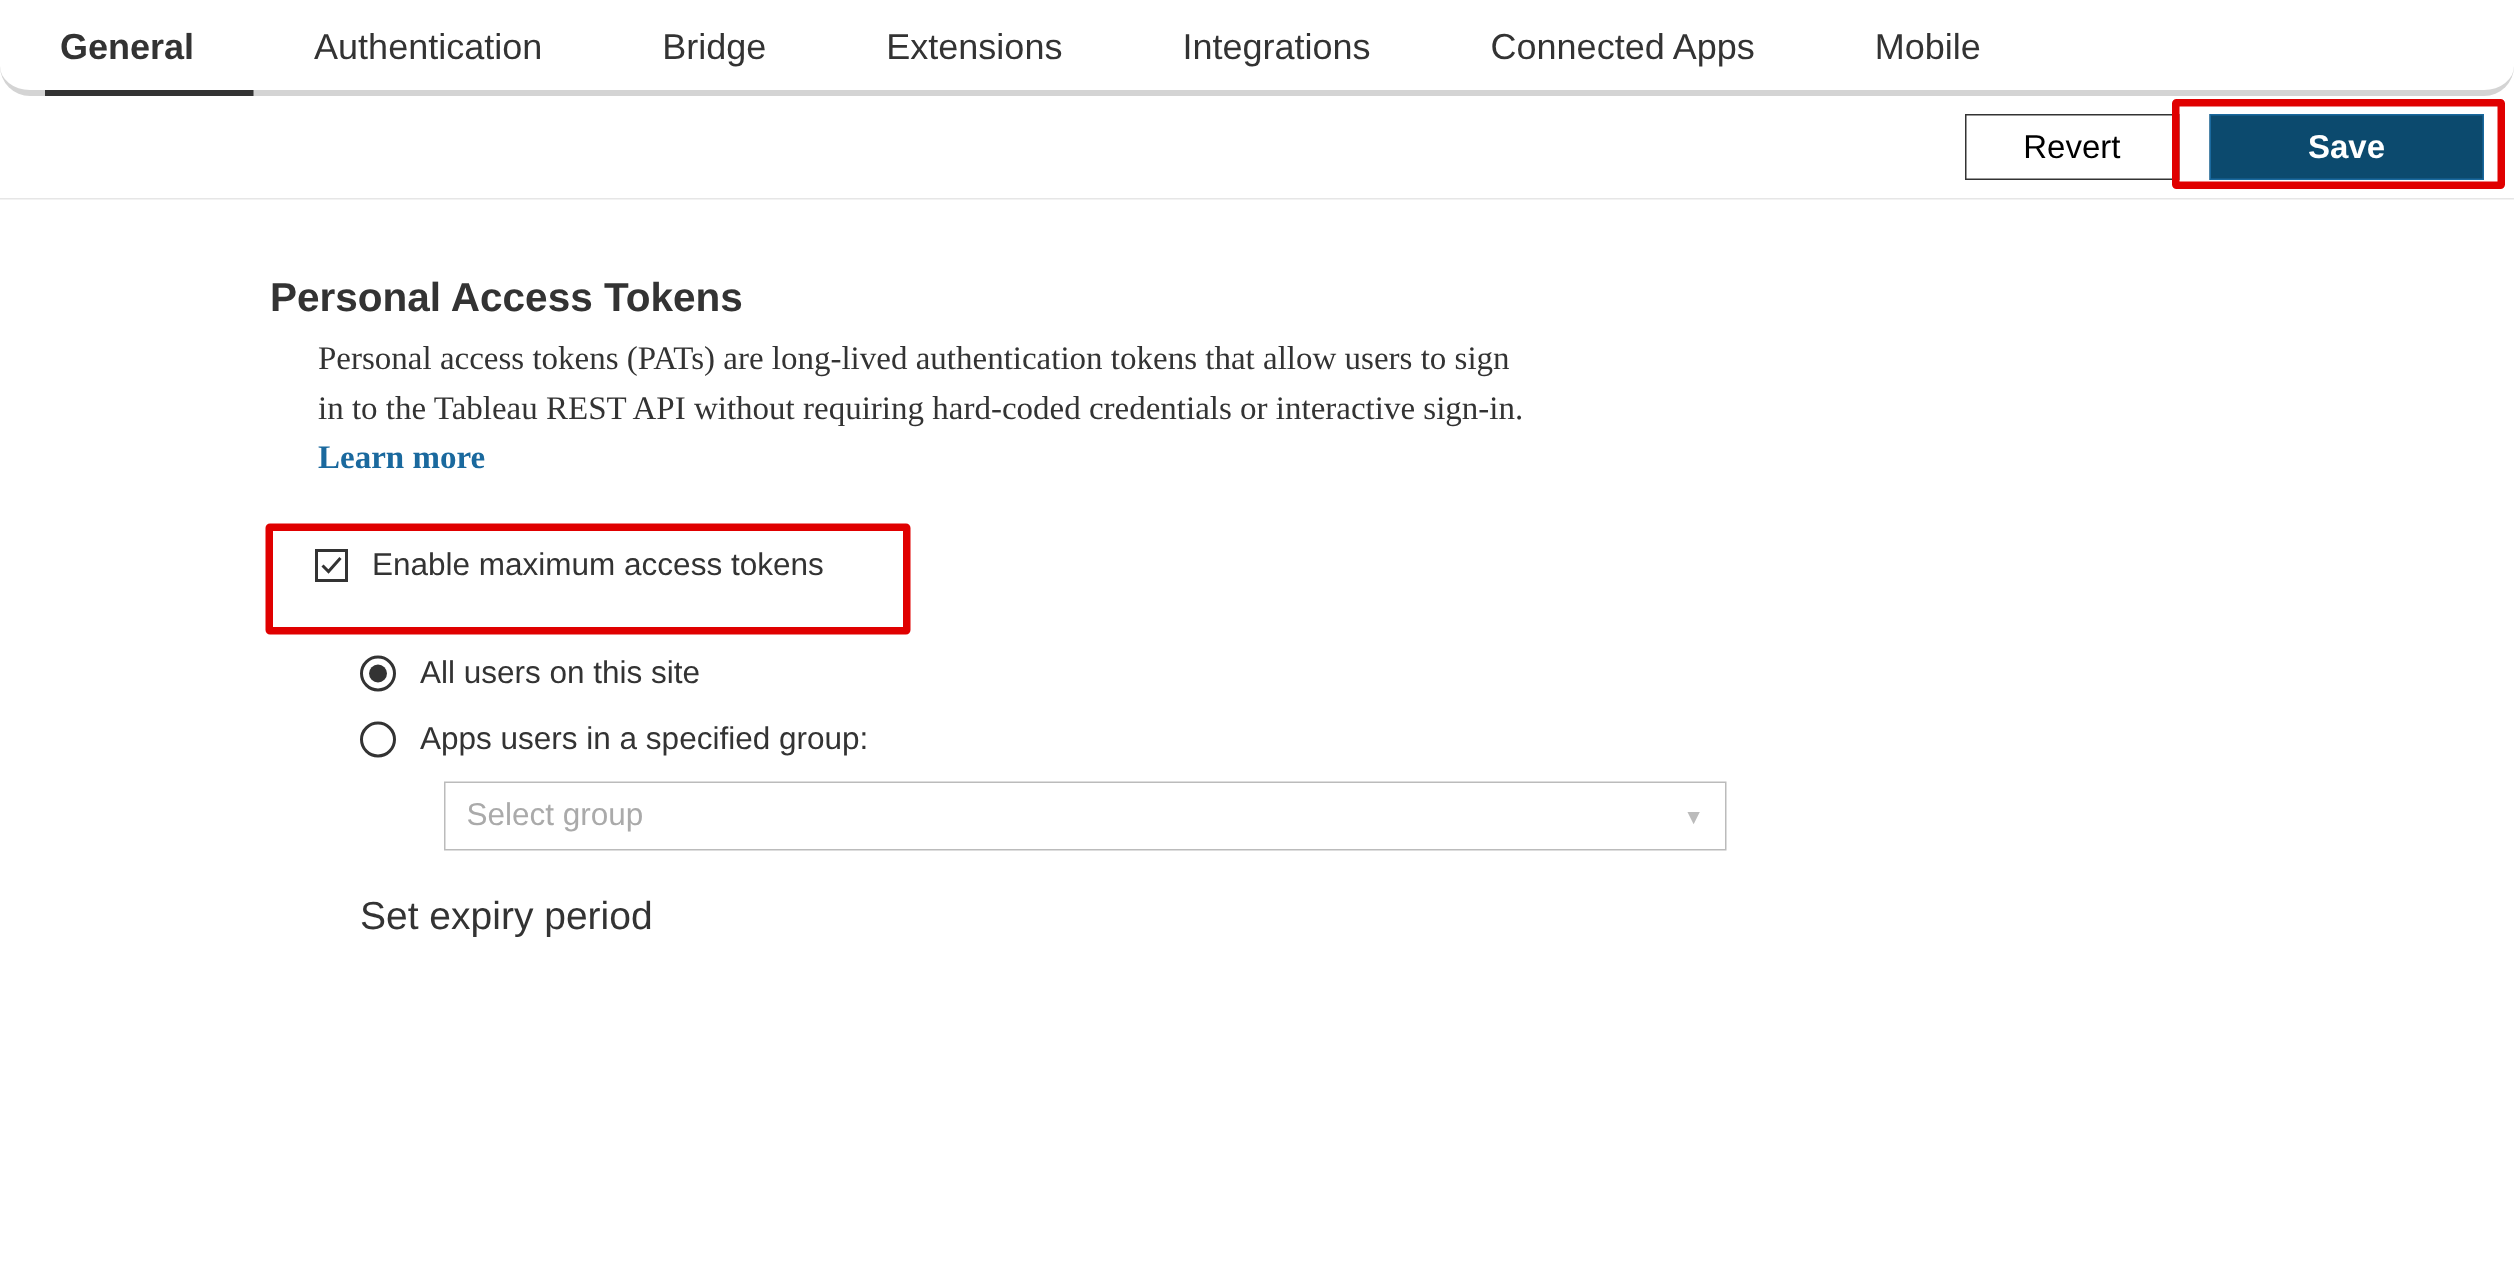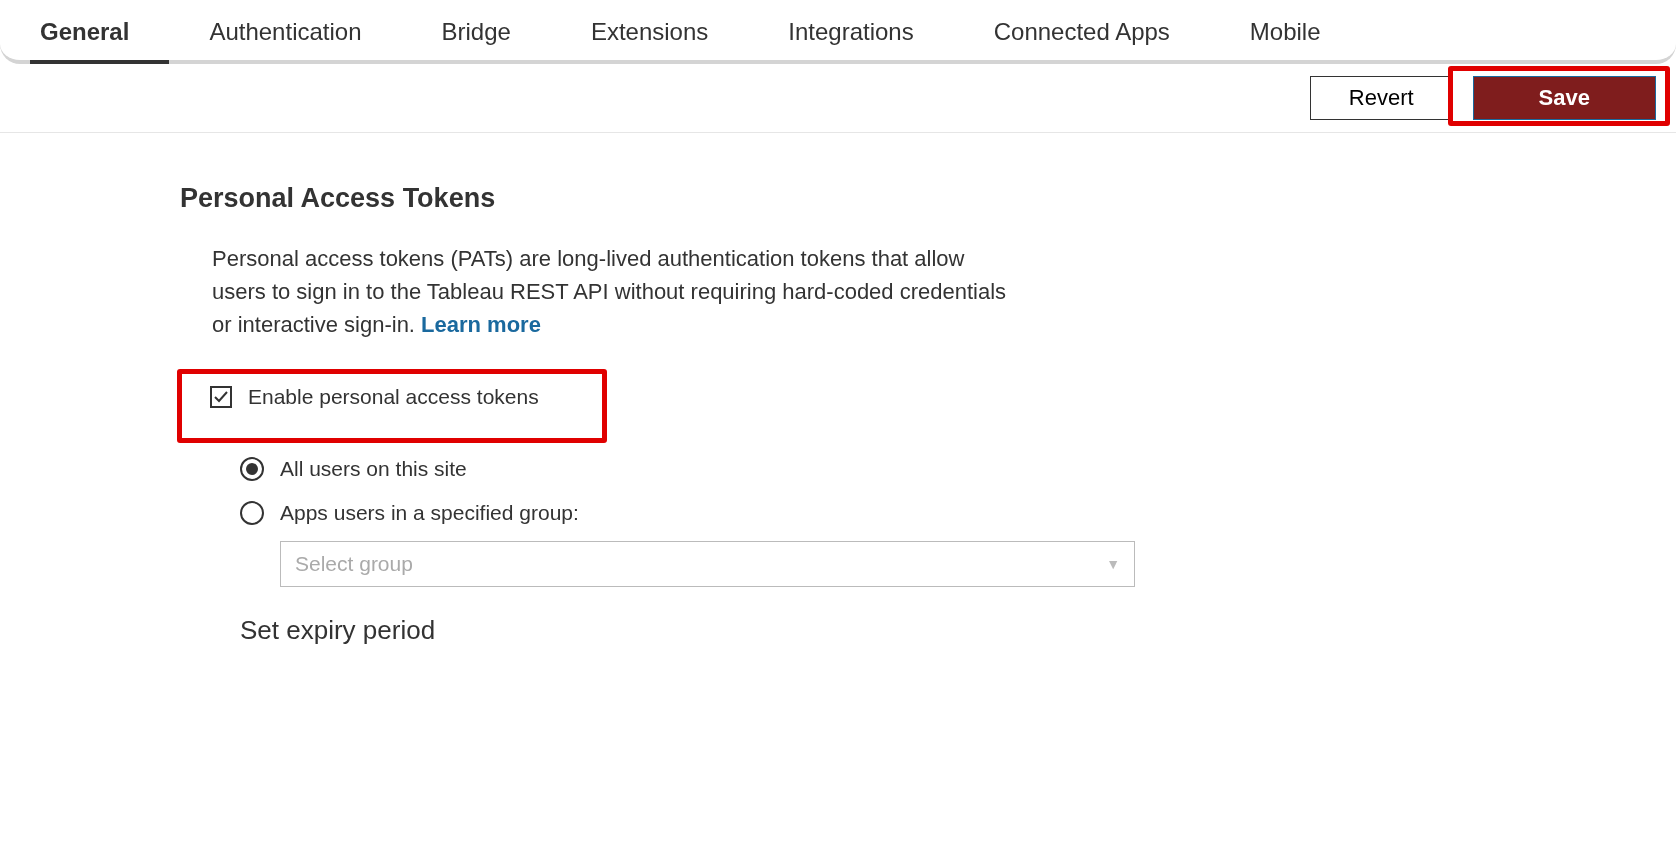--- a/index.html
+++ b/index.html
@@ -46,21 +46,21 @@
     .btn {
       font-size: 22px;
       padding: 8px 38px;
       border: 1px solid #333;
       background: #fff;
       cursor: pointer;
       margin-left: 20px;
       font-family: inherit;
     }
     .btn-primary {
-      background: #7f1d1d;
+      background: #0c4a6e;
       color: #fff;
       border-color: #1a699e;
       padding: 8px 65px;
       font-weight: 600;
     }
     .save-highlight {
       position: absolute;
       border: 5px solid #e00000;
       border-radius: 3px;
       top: 2px;
@@ -69,29 +69,30 @@
       height: 60px;
       pointer-events: none;
     }
     .content {
       padding: 50px 180px;
       max-width: 1200px;
     }
     h2 {
       font-size: 27px;
       font-weight: 700;
-      margin-bottom: 28px;
+      margin-bottom: 8px;
     }
     .description {
       font-size: 22px;
       line-height: 1.5;
       color: #333;
       margin-left: 32px;
       margin-bottom: 30px;
       max-width: 880px;
+      font-family: Liberation Serif, serif;
     }
     .link {
       color: #1a699e;
       font-weight: 700;
       text-decoration: none;
       cursor: pointer;
     }
     .checkbox-row {
       display: inline-flex;
       align-items: center;
@@ -140,21 +141,21 @@
       flex-shrink: 0;
     }
     .radio.selected::after {
       content: "";
       width: 12px;
       height: 12px;
       background: #333;
       border-radius: 50%;
     }
     .select-box {
-      margin-left: 40px;
+      margin-left: 56px;
       margin-top: 6px;
       width: 855px;
       border: 1px solid #bbb;
       padding: 10px 14px;
       color: #aaa;
       display: flex;
       justify-content: space-between;
       align-items: center;
       cursor: pointer;
       font-size: 21px;
@@ -205,21 +206,21 @@
     <a class="link">Learn more</a>
   </p>
 
   <div style="position:relative; display:inline-block;">
     <label class="checkbox-row">
       <span class="checkbox">
         <svg width="16" height="16" viewBox="0 0 16 16">
             <path d="M2 8 L6 12 L14 3" stroke="#333" stroke-width="2" fill="none"></path>
           </svg>
       </span>
-      <span>Enable personal access tokens</span>
+      <span>Enable maximum access tokens</span>
     </label>
     <div class="enable-highlight"></div>
   </div>
 
   <div class="radio-group">
     <label class="radio-row">
       <span class="radio selected"></span>
       <span>All users on this site</span>
     </label>
     <label class="radio-row">

